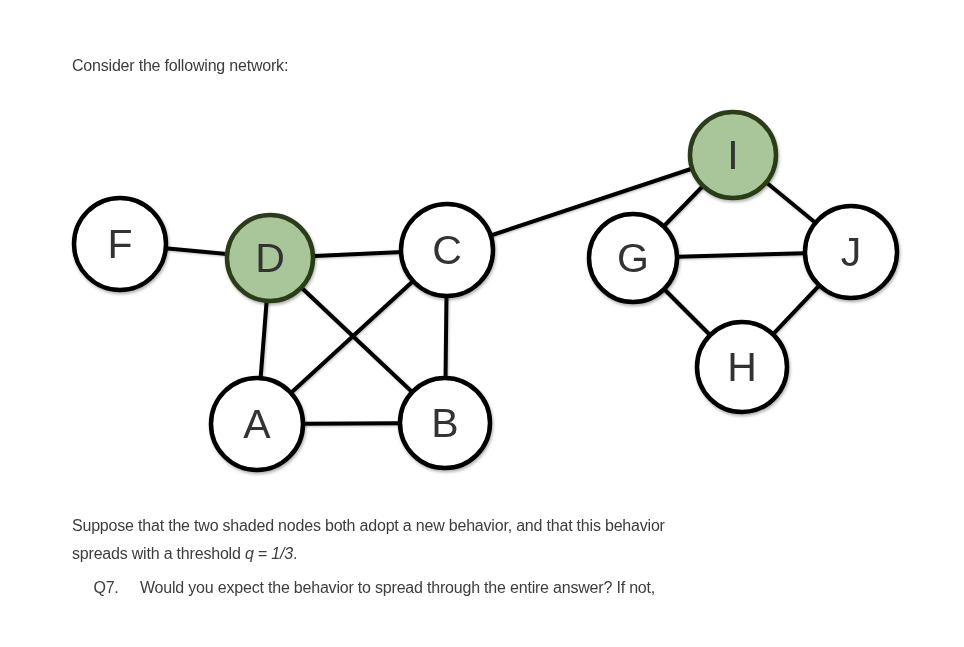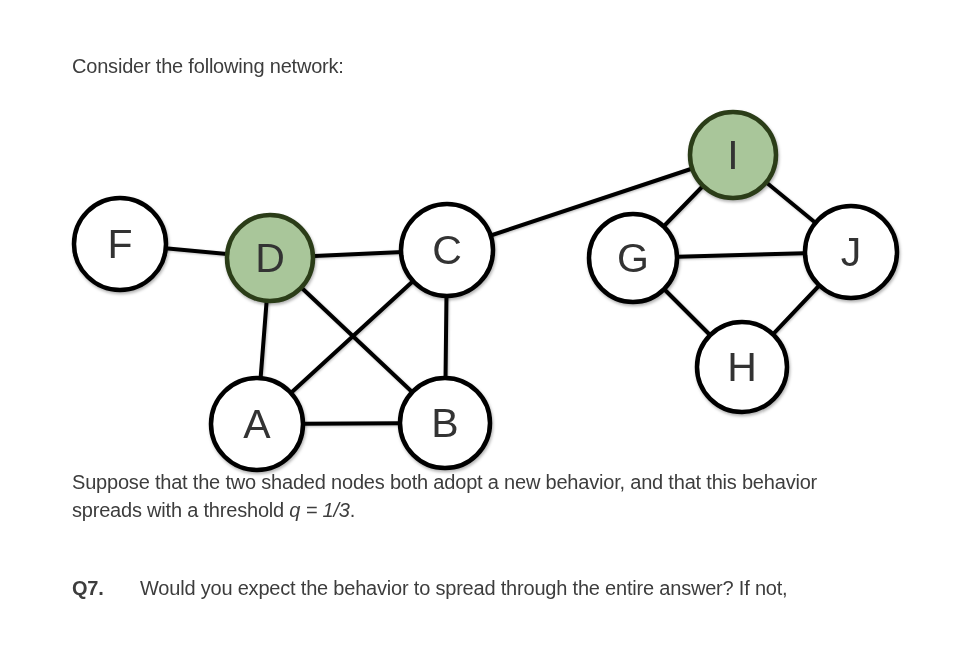--- a/index.html
+++ b/index.html
@@ -28,33 +28,34 @@
     filter: drop-shadow(1px 2px 1.5px rgba(0,0,0,0.3));
   }
   .node-label {
     font-family: "Liberation Sans", sans-serif;
     font-size: 41px;
     font-weight: 400;
   }
   .textline {
     position: absolute;
     left: 72px;
-    font-size: 20px;
+    font-size: 16px;
     line-height: 28px;
     letter-spacing: -0.2px;
     white-space: nowrap;
   }
   .intro  { top: 52px; }
-  .para   { top: 468px; }
+  .para   { top: 512px; }
   .q7     { top: 574px; }
   .ital   { font-style: italic; margin-top: 29px; }
   .qlabel {
-    font-weight: bold;
+    font-weight: normal;
     display: inline-block;
     width: 68px;
+    text-align: center;
   }
 </style>
 </head>
 <body>
 
 <div class="page">
 
   <svg id="graph-svg" width="964" height="647" viewBox="0 0 964 647">
       <line x1="120" y1="244" x2="270" y2="258" stroke="#000000" stroke-width="4" stroke-linecap="round"></line>
       <line x1="270" y1="258" x2="447" y2="250" stroke="#000000" stroke-width="4" stroke-linecap="round"></line>

